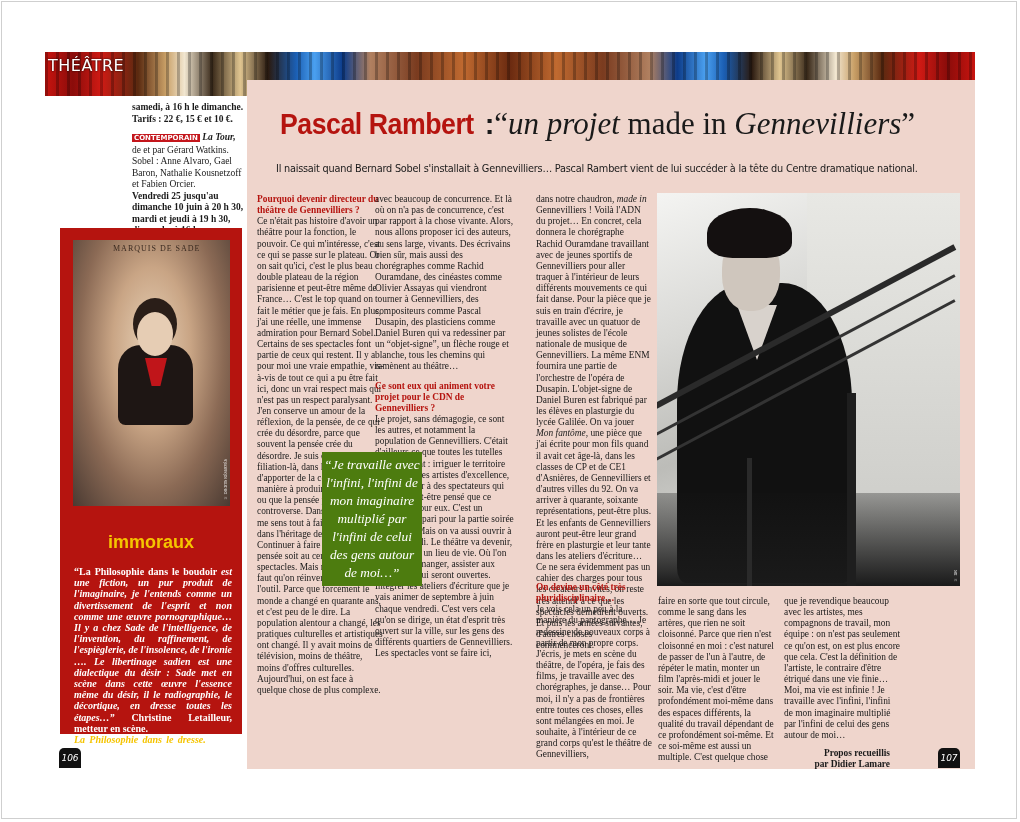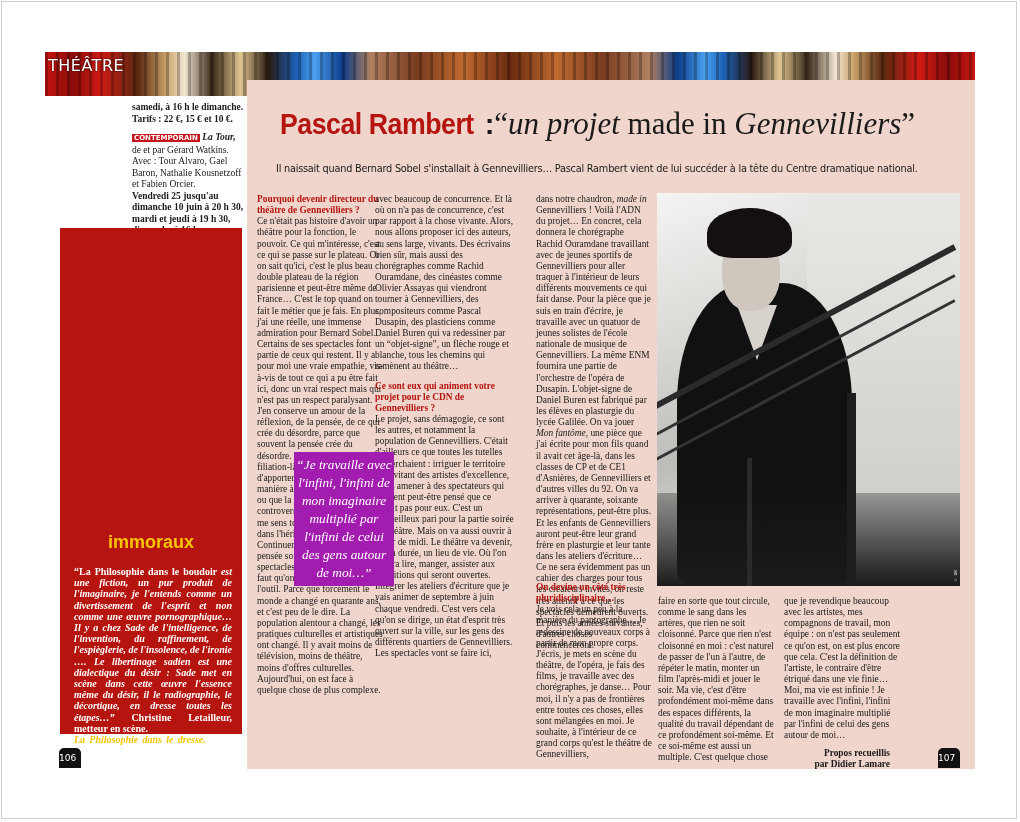--- a/index.html
+++ b/index.html
@@ -34,63 +34,70 @@
   .deck{position:absolute;left:276px;top:162px;font-family:"DejaVu Sans",sans-serif;font-size:10.6px;white-space:nowrap;letter-spacing:-.25px;transform:scaleX(.92);transform-origin:left;}
   .col{position:absolute;font-size:9.4px;line-height:11.15px;text-align:left;}
   .col p{margin:0;}
   .q{color:#b5140f;font-weight:bold;}
   .col1{left:257px;top:194px;width:128px;}
   .col2{left:375px;top:194px;width:140px;}
   .col3{left:536px;top:194px;width:116px;}
   .col3b{left:536px;top:582px;width:116px;}
   .col4{left:658px;top:596px;width:116px;}
   .col5{left:778px;top:596px;width:116px;margin-left:6px;}
-  .pull{position:absolute;left:294px;top:452px;width:100px;height:134px;background:#a21caf;color:#fff;font-style:italic;font-size:13.3px;line-height:18px;text-align:center;padding-top:4px;box-sizing:border-box;}
+  .pull{position:absolute;left:322px;top:452px;width:100px;height:134px;background:#4d7c0f;color:#fff;font-style:italic;font-size:13.3px;line-height:18px;text-align:center;padding-top:4px;box-sizing:border-box;}
   .photo{position:absolute;left:657px;top:193px;width:303px;height:393px;overflow:hidden;
     background:linear-gradient(160deg,#f4f4f2 0%,#d9d9d6 30%,#bcbcb8 55%,#e2e2de 80%,#cfcfcc 100%);}
   .photo .wall{position:absolute;left:150px;top:0;width:160px;height:393px;background:linear-gradient(180deg,#e8e8e4,#c8c8c4);}
   .photo .body{position:absolute;left:20px;top:90px;width:175px;height:300px;background:#111;border-radius:40% 40% 5% 5%;}
   .photo .neck{position:absolute;left:80px;top:112px;width:40px;height:55px;background:#d8d2cc;clip-path:polygon(0 0,100% 0,50% 100%);}
   .photo .head{position:absolute;left:65px;top:40px;width:58px;height:78px;background:#cfc6bd;border-radius:45%;}
   .photo .hair{position:absolute;left:50px;top:15px;width:85px;height:50px;background:#141010;border-radius:50% 50% 30% 30%;}
   .photo .rail{position:absolute;left:-20px;top:220px;width:360px;height:6px;background:#2a2a2a;transform:rotate(-28deg);transform-origin:left;}
   .photo .rail2{position:absolute;left:-20px;top:250px;width:360px;height:3px;background:#333;transform:rotate(-28deg);transform-origin:left;}
   .photo .rail3{position:absolute;left:-20px;top:275px;width:360px;height:3px;background:#333;transform:rotate(-28deg);transform-origin:left;}
   .photo .post{position:absolute;left:190px;top:200px;width:9px;height:193px;background:#1e1e1e;}
   .photo .post2{position:absolute;left:90px;top:265px;width:5px;height:128px;background:#2a2a2a;}
   .photo .dark{position:absolute;left:0;top:300px;width:303px;height:93px;background:linear-gradient(180deg,rgba(20,20,20,.3),#1a1a1a);}
   .photo .credit{position:absolute;right:2px;bottom:4px;font-size:4px;color:#fff;writing-mode:vertical-rl;transform:rotate(180deg);}
   .byline{position:absolute;left:778px;top:748px;width:112px;text-align:right;font-weight:bold;font-size:9.4px;line-height:11.2px;}
-  .pagenum{position:absolute;top:748px;width:22px;height:20px;background:#111;color:#fff;font-family:"DejaVu Sans",sans-serif;font-size:9px;line-height:20px;border-radius:5px 5px 0 0;}
+  .pagenum{position:absolute;top:748px;width:22px;height:20px;background:#111;color:#fff;font-family:"DejaVu Sans",sans-serif;font-size:9px;text-align:center;line-height:20px;border-radius:5px 5px 0 0;font-style:italic;}
 </style>
 </head>
 <body>
 
 <div class="frame"></div>
 
 <div class="banner">
   <div class="banner-stripes"></div>
   <span class="banner-label">THÉÂTRE</span>
 </div>
 
 <div class="pink-bg"></div>
 
 <div class="left-info">
   <div><b>samedi, à 16 h le dimanche.</b></div>
   <div><b>Tarifs : 22 €, 15 € et 10 €.</b></div>
   <div style="height:7px"></div>
   <div>
     <span class="tag">CONTEMPORAIN</span>
-    <b><i>La Tour,</i></b><span> de et par Gérard Watkins. Avec : Tour Alvaro, Gael Baron, Nathalie Kousnetzoff et Fabien Orcier.</span>
+    <b><i>La Tour,</i></b><span> de et par Gérard Watkins. Sobel : Anne Alvaro, Gael Baron, Nathalie Kousnetzoff et Fabien Orcier.</span>
   </div>
   <div><b>Vendredi 25 jusqu'au dimanche 10 juin à 20 h 30, mardi et jeudi à 19 h 30, dimanche à 16 h.</b></div>
   <div><b>Tarifs : 22 €, 15 € et 10 €.</b></div>
 </div>
 
 <div class="sidebar">
+  <div class="painting">
+    <div class="title-ptg">MARQUIS DE SADE</div>
+    <div class="coat"></div>
+    <div class="face"></div>
+    <div class="scarf"></div>
+    <div class="credit">© DROITS RÉSERVÉS</div>
+  </div>
   <div class="sb-title2">immoraux</div>
   <div class="sb-body">
     <span>“La Philosophie dans le boudoir </span><i>est une fiction, un pur produit de l'imaginaire, je l'entends comme un divertissement de l'esprit et non comme une œuvre pornographique… Il y a chez Sade de l'intelligence, de l'invention, du raffinement, de l'espièglerie, de l'insolence, de l'ironie …. Le libertinage sadien est une dialectique du désir : Sade met en scène dans cette œuvre l'essence même du désir, il le radiographie, le décortique, en dresse toutes les étapes…”</i><span> Christine Letailleur, metteur en scène.</span><br>
     <span class="yellow">La Philosophie dans le dresse.</span><span> Du 4 au 20 mai au théâtre de Gennevilliers, 41 avenue des Grésillons. 01.41.32.26.10. Tarifs : 22 €, 15 € et 10 €.</span>
   </div>
 </div>
 
 <div class="headline">
   <span class="hl-name">Pascal Rambert</span><span class="hl-colon"> :</span><span class="hl-quote"><span>“</span><i>un projet</i><span> made in </span><i>Gennevilliers</i><span>”</span></span>
 </div>

